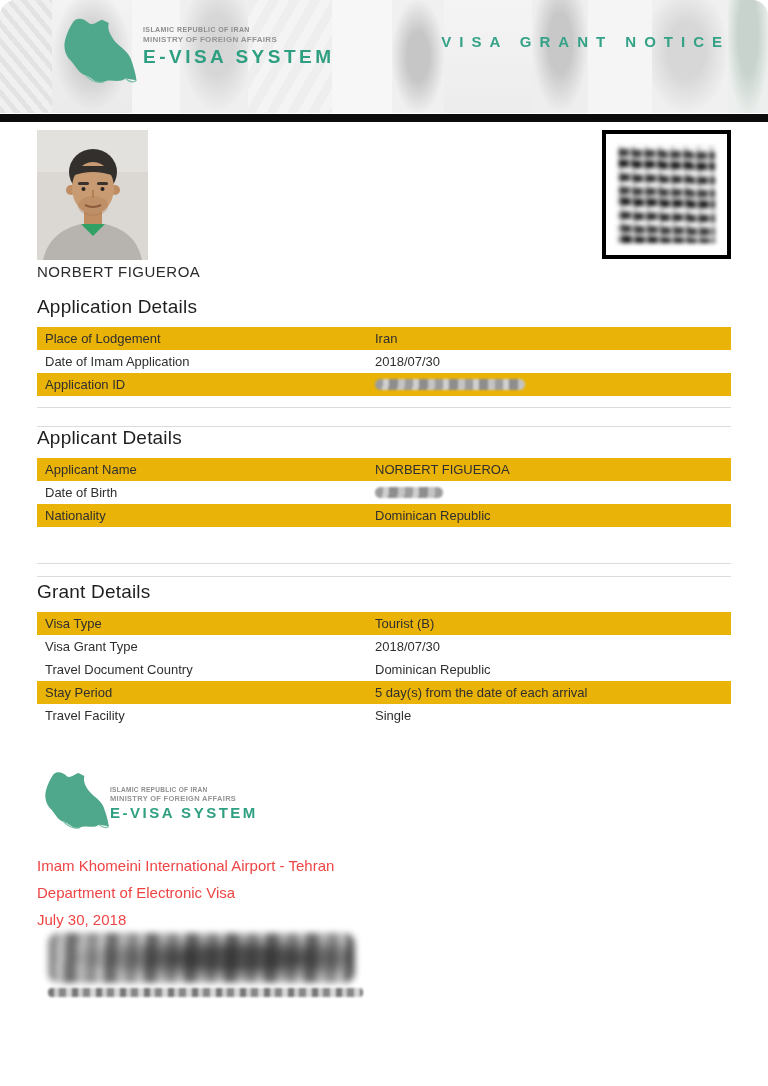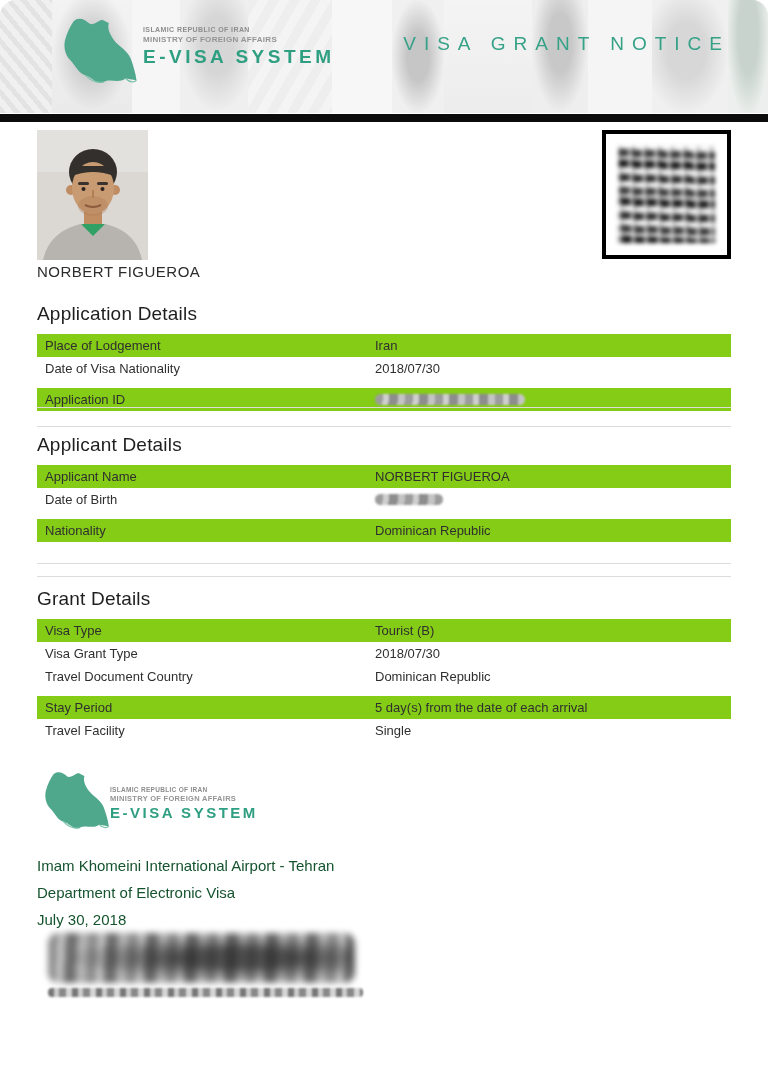--- a/index.html
+++ b/index.html
@@ -34,49 +34,49 @@
   .logo-hdr .logo-text{left:93px;top:13px;}
   .lt1{font-size:7px;font-weight:700;letter-spacing:.4px;color:#8d8d8d;}
   .lt2{font-size:8px;font-weight:700;letter-spacing:.3px;color:#949494;margin-top:2px;}
   .lt3{font-size:19px;font-weight:700;letter-spacing:3.5px;color:#2f9f82;margin-top:2px;}
   .logo-ftr{left:37px;top:762px;}
   .logo-ftr .logo-text{left:73px;top:24px;}
   .ft1{font-size:6.5px;font-weight:700;letter-spacing:.3px;color:#8d8d8d;}
   .ft2{font-size:7.5px;font-weight:700;letter-spacing:.3px;color:#949494;margin-top:1px;}
   .ft3{font-size:15px;font-weight:700;letter-spacing:2.5px;color:#2f9f82;margin-top:1px;}
 
-  .doc-title{position:absolute;z-index:3;right:38px;top:33px;font-size:19px;font-weight:400;
+  .doc-title{position:absolute;z-index:3;right:38px;top:33px;font-size:15px;font-weight:700;
              letter-spacing:8px;color:#35a287;white-space:nowrap;}
 
   
   .photo{position:absolute;left:37px;top:130px;width:111px;height:130px;}
   .app-name{position:absolute;left:37px;top:263px;font-size:15px;font-weight:500;
             letter-spacing:.5px;color:#2b2b2b;}
   .qr{position:absolute;left:602px;top:130px;width:121px;height:121px;border:4px solid #000;
       background:#fff;display:flex;align-items:center;justify-content:center;}
   .qr-blur{width:97px;height:97px;
       background:
         repeating-linear-gradient(88deg,rgba(250,250,250,.55) 0 4px,rgba(40,40,40,.25) 4px 7px,rgba(250,250,250,0) 7px 13px),
         repeating-linear-gradient(2deg,#181818 0 7px,#c9c9c9 7px 11px,#3a3a3a 11px 18px,#f2f2f2 18px 24px,#2a2a2a 24px 31px,#e8e8e8 31px 38px);
       filter:blur(2px);}
 
   
   .sec{position:absolute;left:37px;width:694px;}
-  .sec-title{margin:8px 0 9px 0;font-size:19px;font-weight:500;color:#1f1f1f;letter-spacing:.2px;}
+  .sec-title{margin:1px 0 9px 0;font-size:19px;font-weight:500;color:#1f1f1f;letter-spacing:.2px;}
   .row{position:relative;height:23px;line-height:23px;font-size:13px;color:#2f2f2f;}
-  .row.shaded{background:#84cc16;margin-top:8px;}
+  .row.shaded{background:#eab308;}
   .lab{position:absolute;left:8px;}
   .val{position:absolute;left:338px;}
   .redact{display:inline-block;vertical-align:middle;height:11px;margin-top:-3px;border-radius:6px;
       background:repeating-linear-gradient(94deg,#9c9c9c 0 8px,#cfcfcf 8px 14px,#8d8d8d 14px 23px,#c4c4c4 23px 30px);
       filter:blur(1.3px);}
   .hr{position:absolute;left:37px;width:694px;height:0;border-top:1px solid #dcdcdc;}
 
   
-  .address{position:absolute;left:37px;top:852px;font-size:15px;line-height:27px;color:#14532d;}
+  .address{position:absolute;left:37px;top:852px;font-size:15px;line-height:27px;color:#ef4444;}
   .sig-main{position:absolute;left:48px;top:933px;width:307px;height:50px;border-radius:10px;
       background:
         radial-gradient(ellipse at 62% 50%,rgba(40,40,40,.75) 0 22%,rgba(40,40,40,0) 65%),
         repeating-linear-gradient(93deg,#8e8e8e 0 10px,#c2c2c2 10px 18px,#6f6f6f 18px 30px,#b5b5b5 30px 40px);
       filter:blur(3px);}
   .sig-sub{position:absolute;left:48px;top:988px;width:315px;height:9px;border-radius:4px;
       background:repeating-linear-gradient(92deg,#777 0 6px,#ccc 6px 11px,#888 11px 18px,#d5d5d5 18px 24px);
       filter:blur(1.2px);}
 </style>
 </head>
@@ -147,21 +147,21 @@
     <div class="qr-blur"></div>
   </div>
 
   <section class="sec" style="top:295px">
     <h2 class="sec-title">Application Details</h2>
     <div class="row shaded">
       <span class="lab">Place of Lodgement</span>
       <span class="val">Iran</span>
     </div>
     <div class="row">
-      <span class="lab">Date of Visa Nationality</span>
+      <span class="lab">Date of Imam Application</span>
       <span class="val">2018/07/30</span>
     </div>
     <div class="row shaded">
       <span class="lab">Application ID</span>
       <span class="val"><span class="redact" style="width:150px"></span></span>
     </div>
   </section>
   <div class="hr" style="top:407px"></div>
   <div class="hr" style="top:426px"></div>
 

